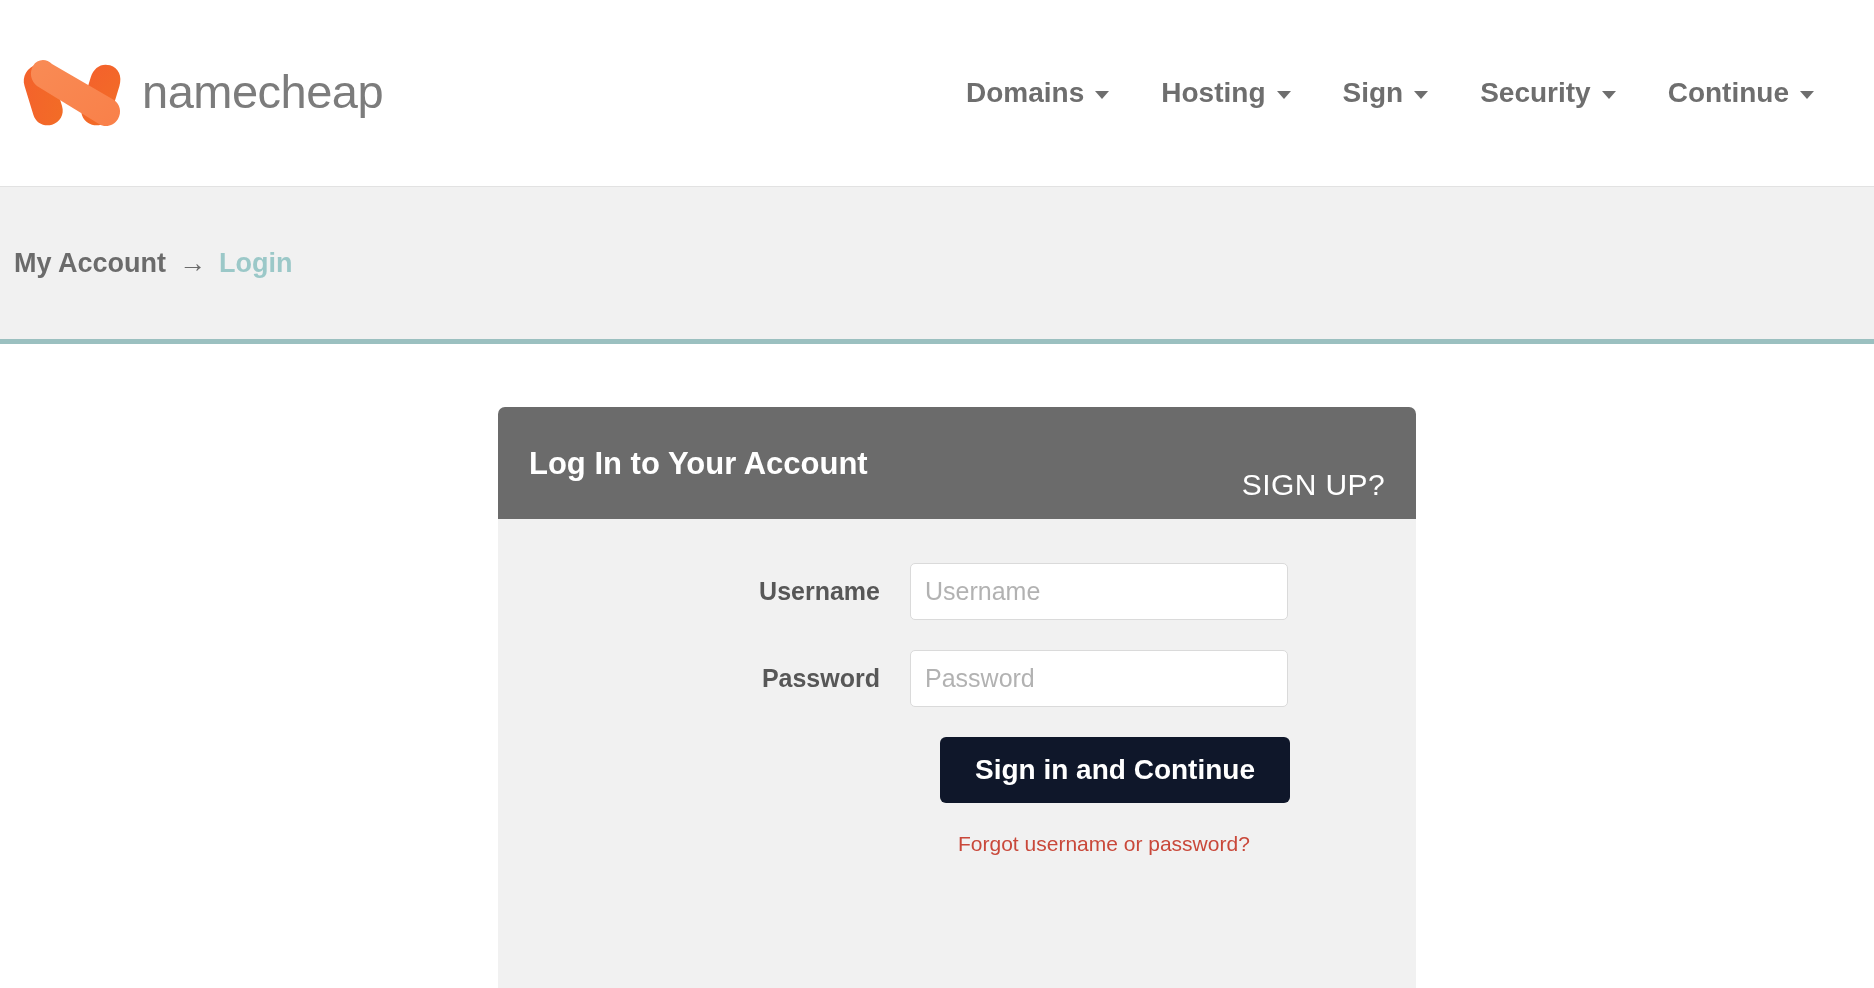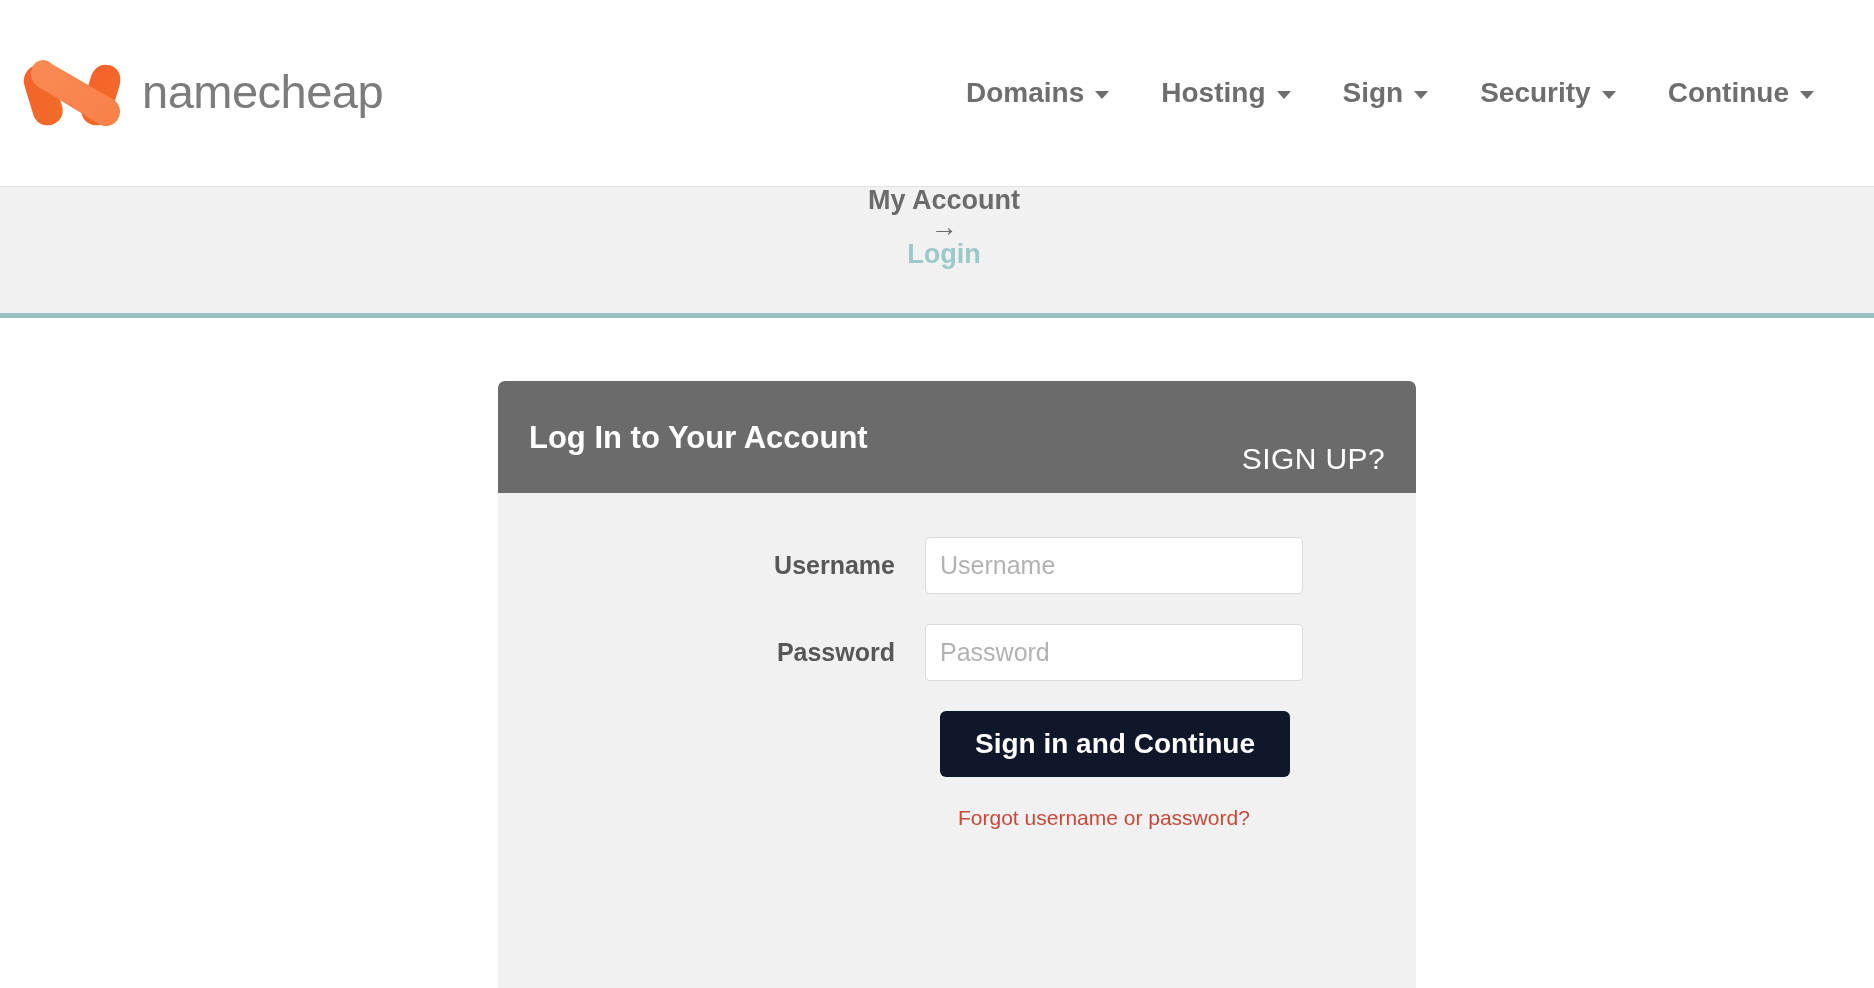--- a/index.html
+++ b/index.html
@@ -77,27 +77,26 @@
     width: 0; height: 0;
     border-left: 7px solid transparent;
     border-right: 7px solid transparent;
     border-top: 8px solid #6e6e6e;
     display: block;
     margin-top: 4px;
   }
 
   
   .crumbbar {
-    height: 131px;
+    height: 157px;
     background: #f1f1f1;
     border-bottom: 5px solid #9bc0c0;
     display: flex;
     align-items: center;
     padding-left: 14px;
-    flex-direction: column;
   }
 
   .crumb-root {
     font-size: 27px;
     font-weight: 700;
     color: #6b6b6b;
     line-height: 1;
   }
 
   .crumb-arrow {
@@ -160,21 +159,20 @@
   .card-body {
     background: #f1f1f1;
     padding: 44px 0 62px 0;
     min-height: 510px;
   }
 
   .field-row {
     display: flex;
     align-items: center;
     margin-bottom: 30px;
-    padding-left: 15px;
   }
 
   .field-label {
     width: 412px;
     text-align: right;
     padding-right: 30px;
     font-size: 25px;
     font-weight: 700;
     color: #575757;
     line-height: 1;

